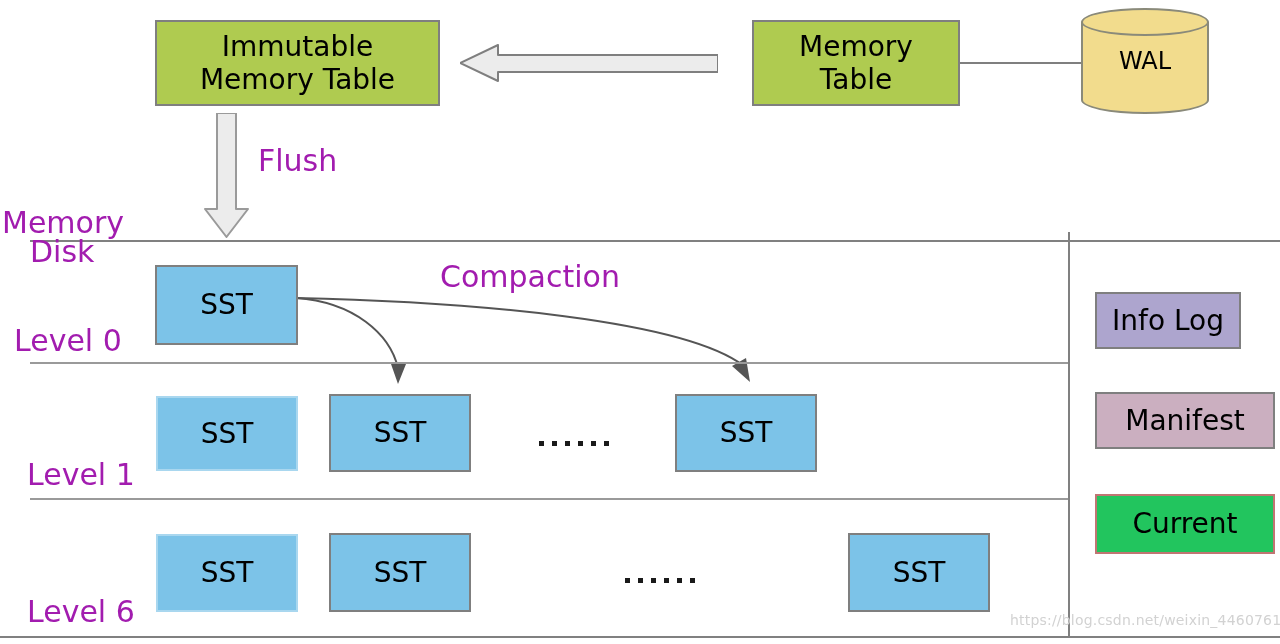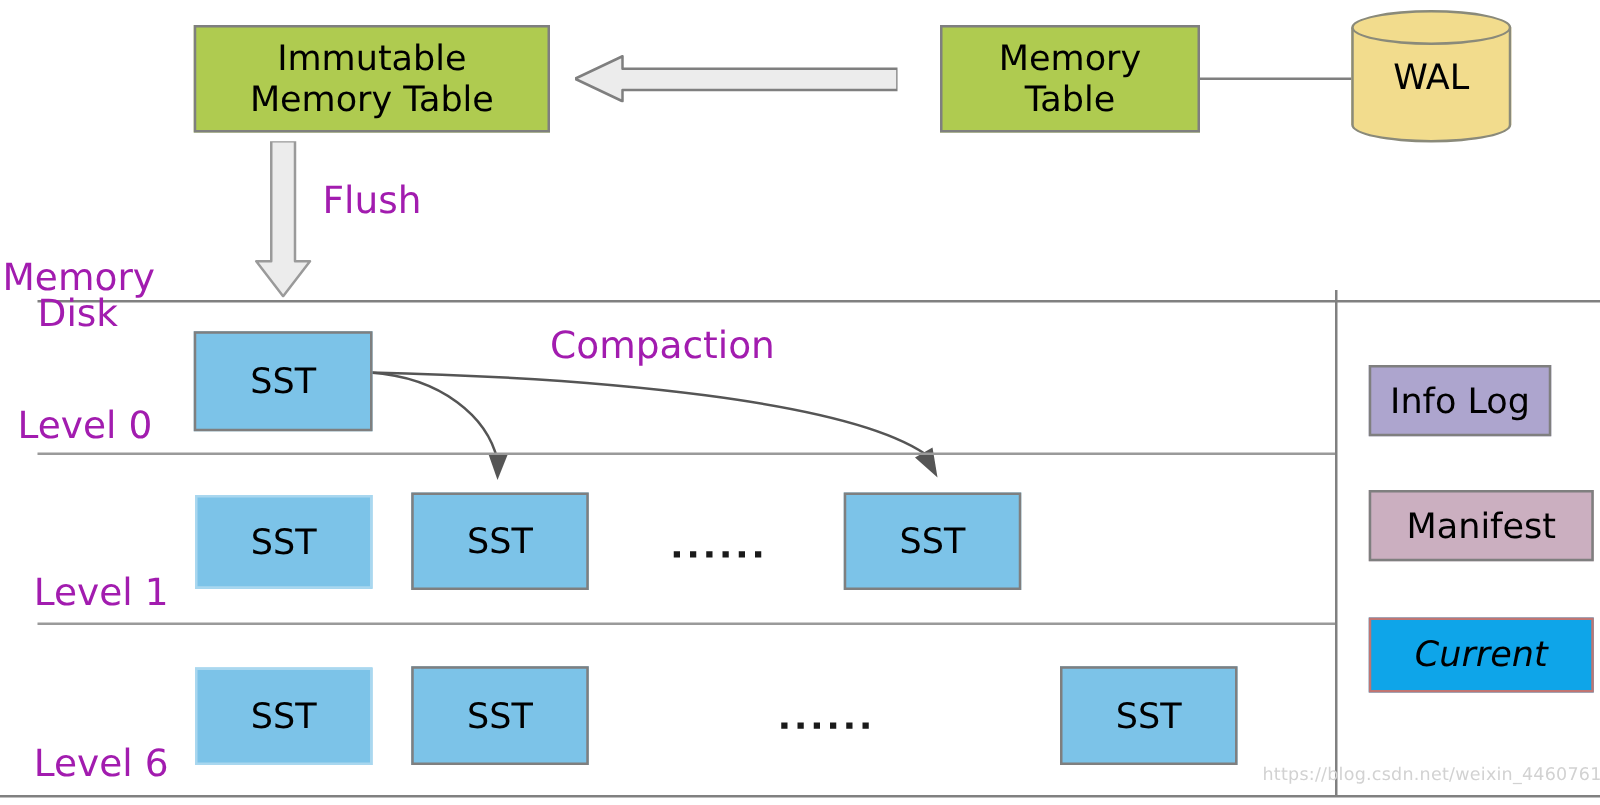--- a/index.html
+++ b/index.html
@@ -28,21 +28,21 @@
     text-align: center;
     color: #000000;
     line-height: 1.18;
     border: 2px solid #7f7f7f;
   }
   .box-green   { background: #AFCB50; }
   .box-sst     { background: #7CC3E8; }
   .box-sst-noborder { background: #7CC3E8; border: 2px solid #A9D7EF; }
   .box-infolog  { background: #ADA5CE; }
   .box-manifest { background: #CBAFC0; align-items: center; }
-  .box-current  { background: #0ea5e9; border-color: #C07572; font-style: italic; }
+  .box-current  { background: #22c55e; border-color: #C07572; }
 
   
   .label {
     color: #a21caf;
     white-space: nowrap;
   }
 
   
   .hline { background: #808080; height: 2px; }
   .vline { background: #808080; width: 2px; }
@@ -122,21 +122,21 @@
     <span>Memory</span>
     <span>Table</span>
   </div>
 
   <div class="abs connector" style="left:960px; top:62px; width:128px;"></div>
 
   <div class="cylinder abs" style="left:1081px; top:8px; width:128px; height:106px;">
     <div class="cyl-body"></div>
     <div class="cyl-bottom"></div>
     <div class="cyl-top"></div>
-    <div class="cyl-text" style="font-size:28px;text-align:right;">WAL</div>
+    <div class="cyl-text" style="font-size:24px;text-align:right;">WAL</div>
   </div>
 
   <div class="abs" style="left:203px; top:113px; width:48px; height:125px;">
     <svg width="48" height="125" viewBox="0 0 48 125">
       <polygon points="14,0 33,0 33,96 45,96 23.5,124 2,96 14,96" fill="#ECECEC" stroke="#9a9a9a" stroke-width="2" stroke-linejoin="round"></polygon>
     </svg>
   </div>
 
   <div class="abs label" style="left:258px; top:143px; font-size:30px;">Flush</div>
 

